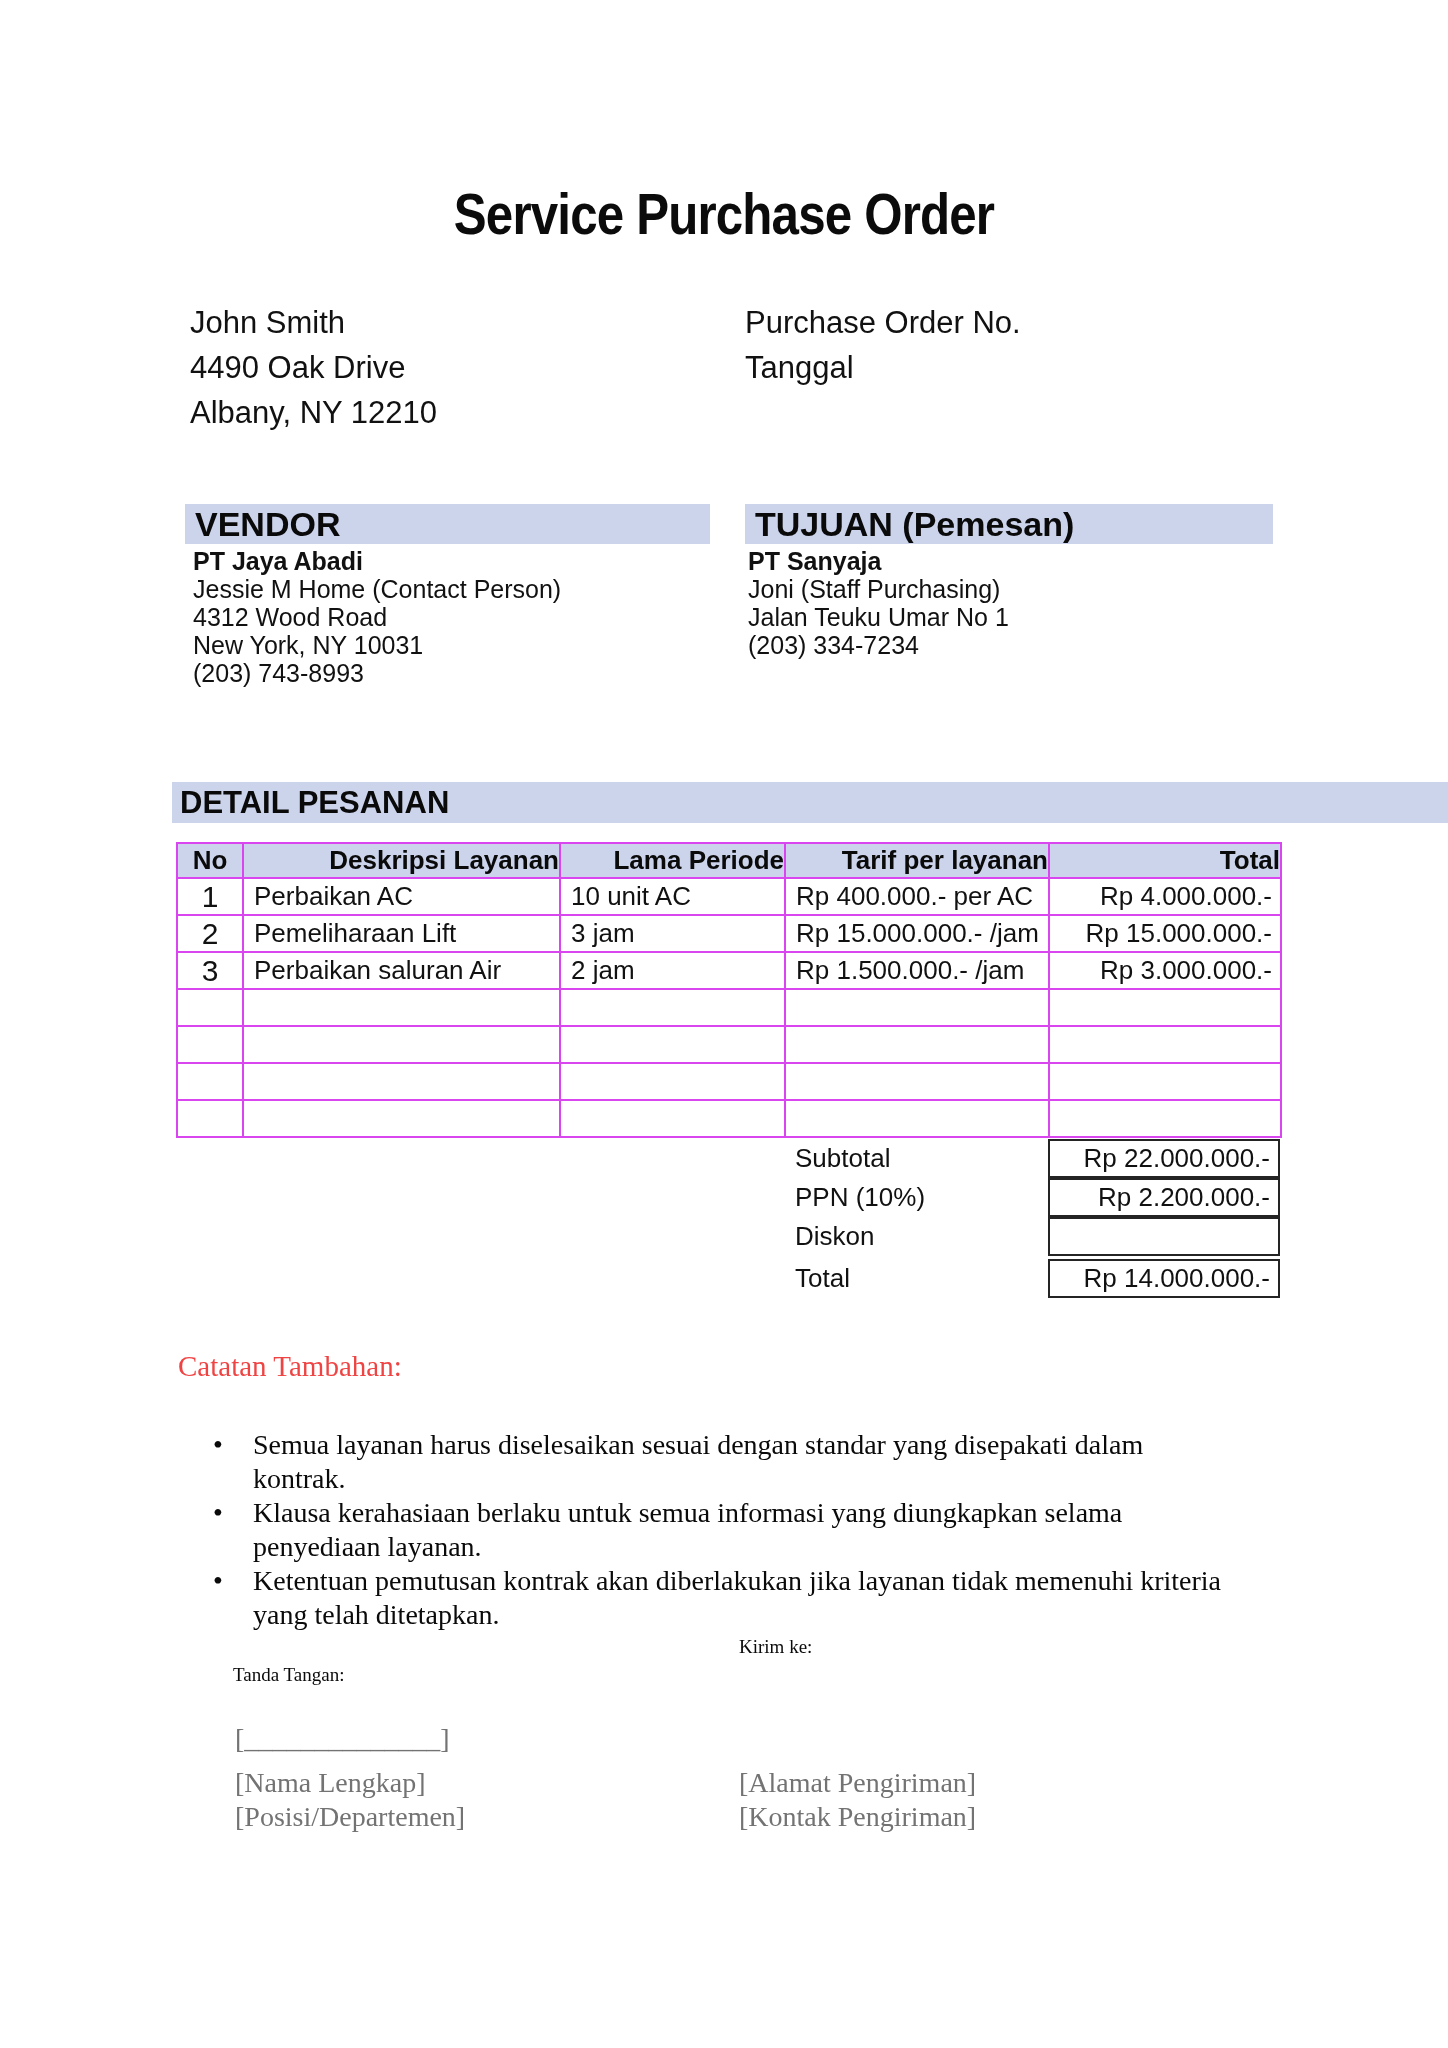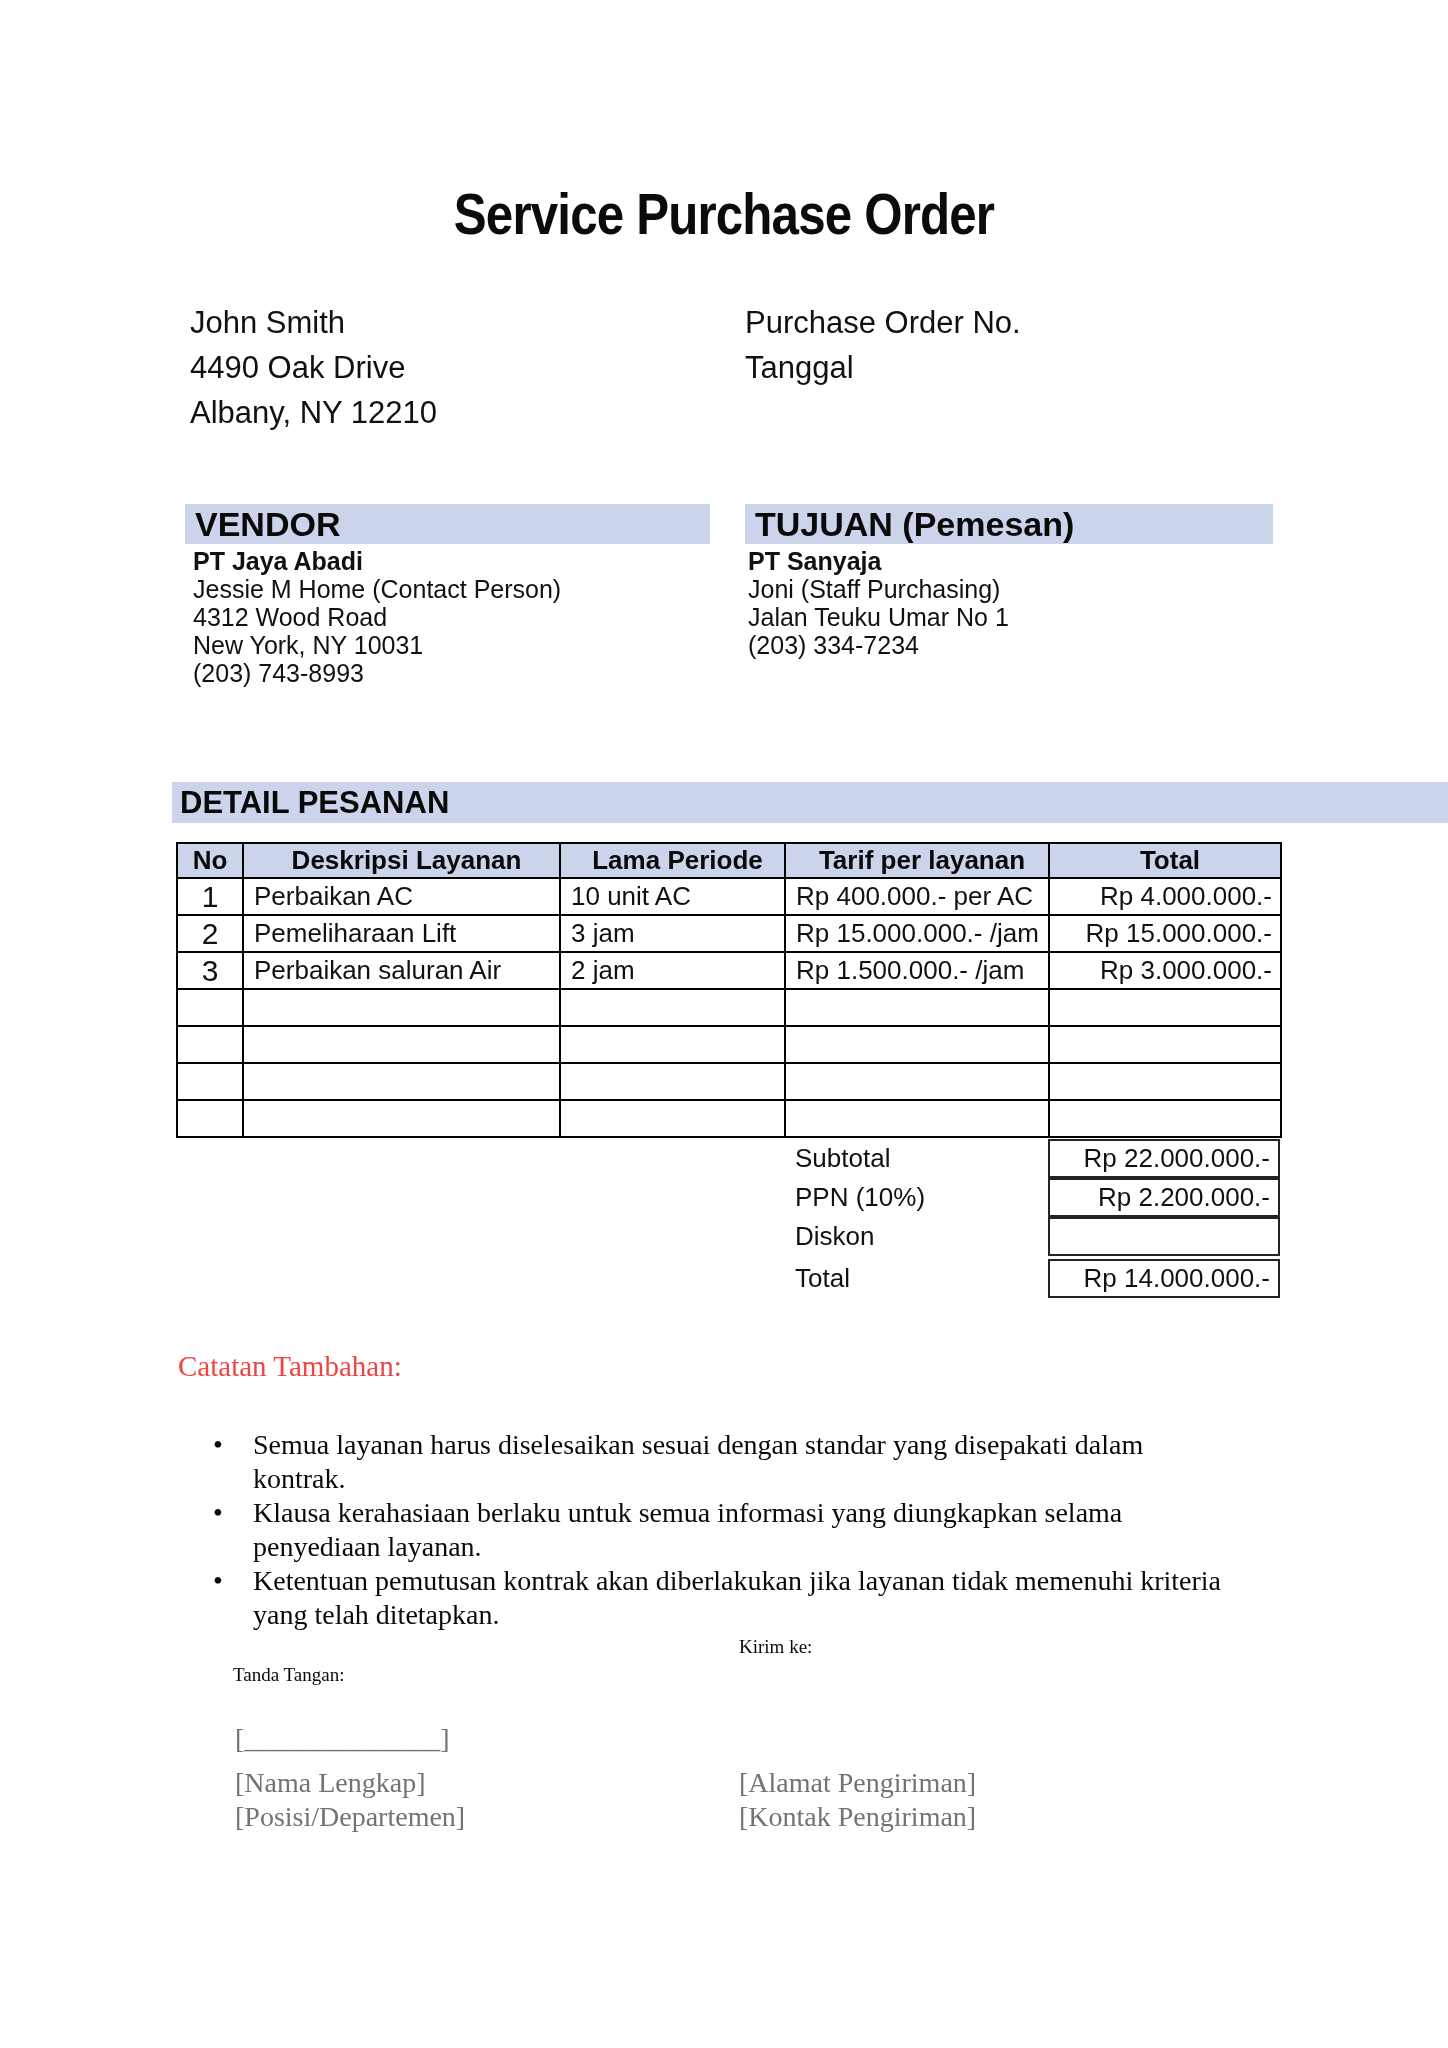--- a/index.html
+++ b/index.html
@@ -37,24 +37,24 @@
     background:#ccd4ec; height:41px; line-height:41px;
     font-weight:700; font-size:31px; padding-left:8px; color:#0a0a0a;
   }
 
   
   table.order {
     border-collapse:collapse; table-layout:fixed; width:1104px;
     font-size:26px; color:#111;
   }
   table.order td, table.order th {
-    border:2px solid #000000; overflow:hidden; white-space:nowrap;
+    border:2px solid #d946ef; overflow:hidden; white-space:nowrap;
   }
   table.order th {
-    background:#ccd4ec; text-align:center; padding:0 0 0 10px;
+    background:#ccd4ec; text-align:right; padding:0 0 0 10px;
     font-size:26px; font-weight:700; color:#0a0a0a;
   }
   table.order th.col-no { text-align:center; padding:0; }
   tr.hdr { height:35px; }
   tr.row { height:37px; }
   td.c-no { text-align:center; font-size:30px; }
   td.c-text { padding-left:10px; }
   td.c-total { text-align:right; padding-right:8px; }
   .sum-label { font-size:26px; color:#111; line-height:39px; }
   .sum-box {

